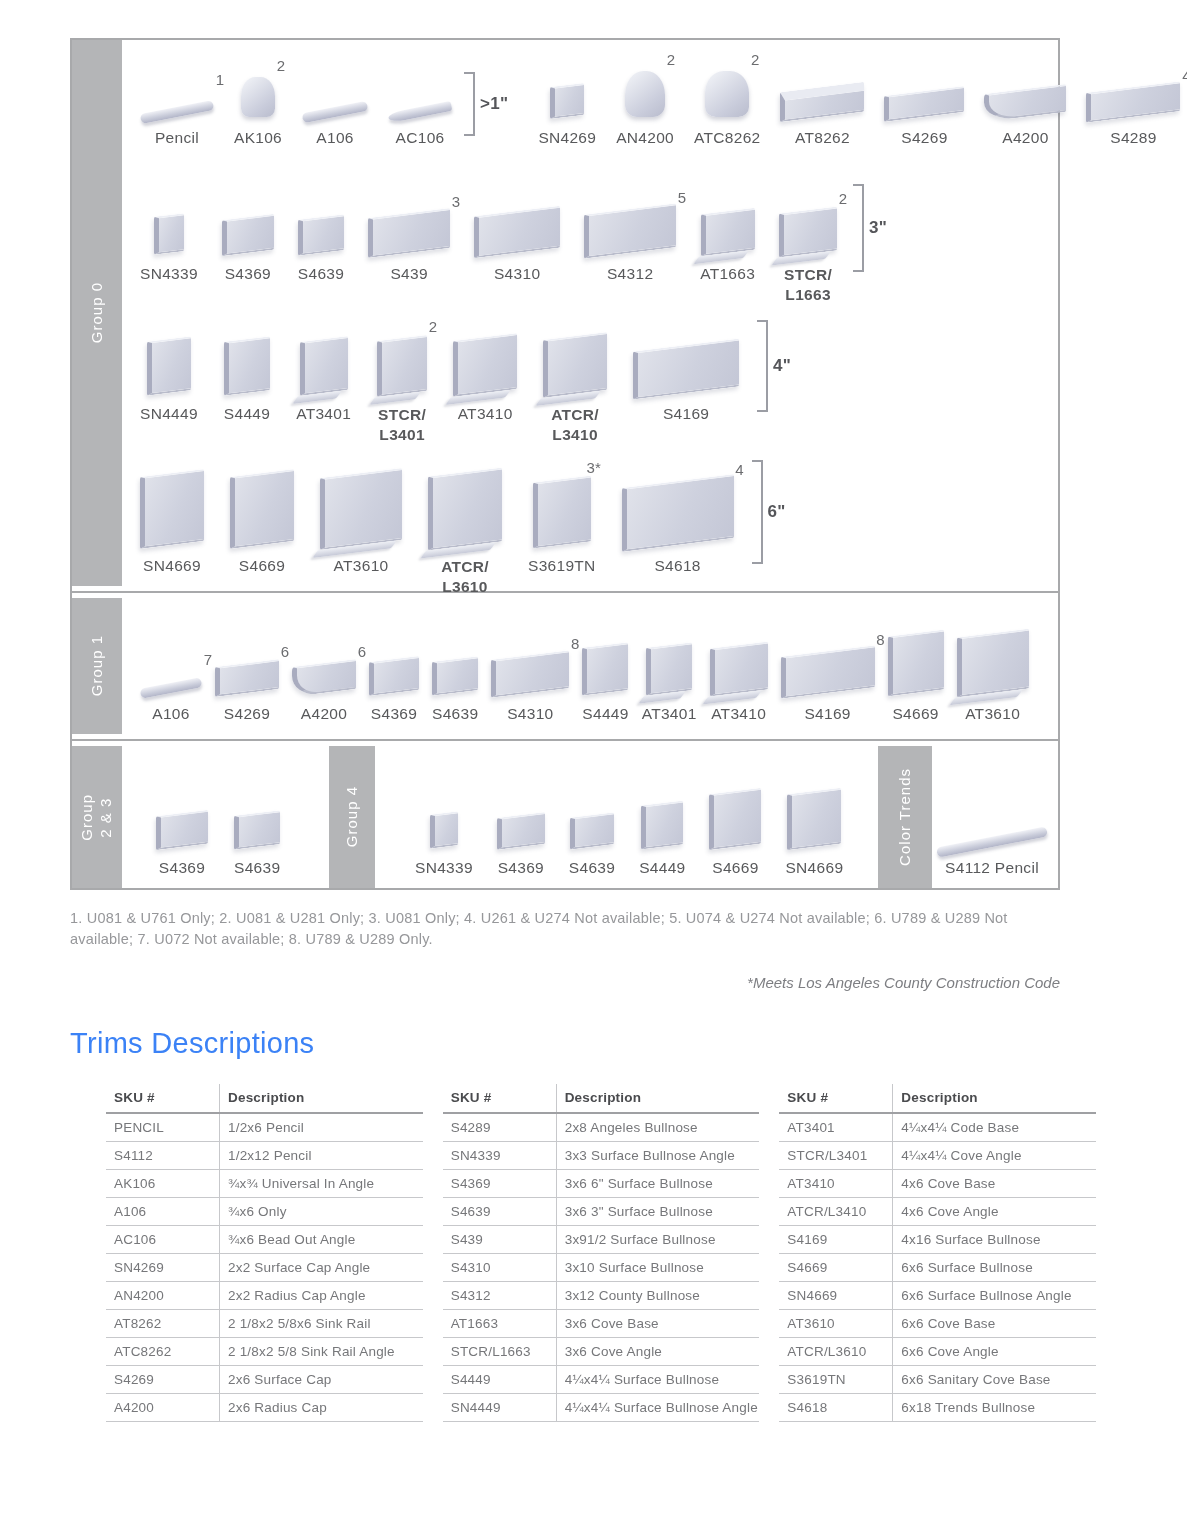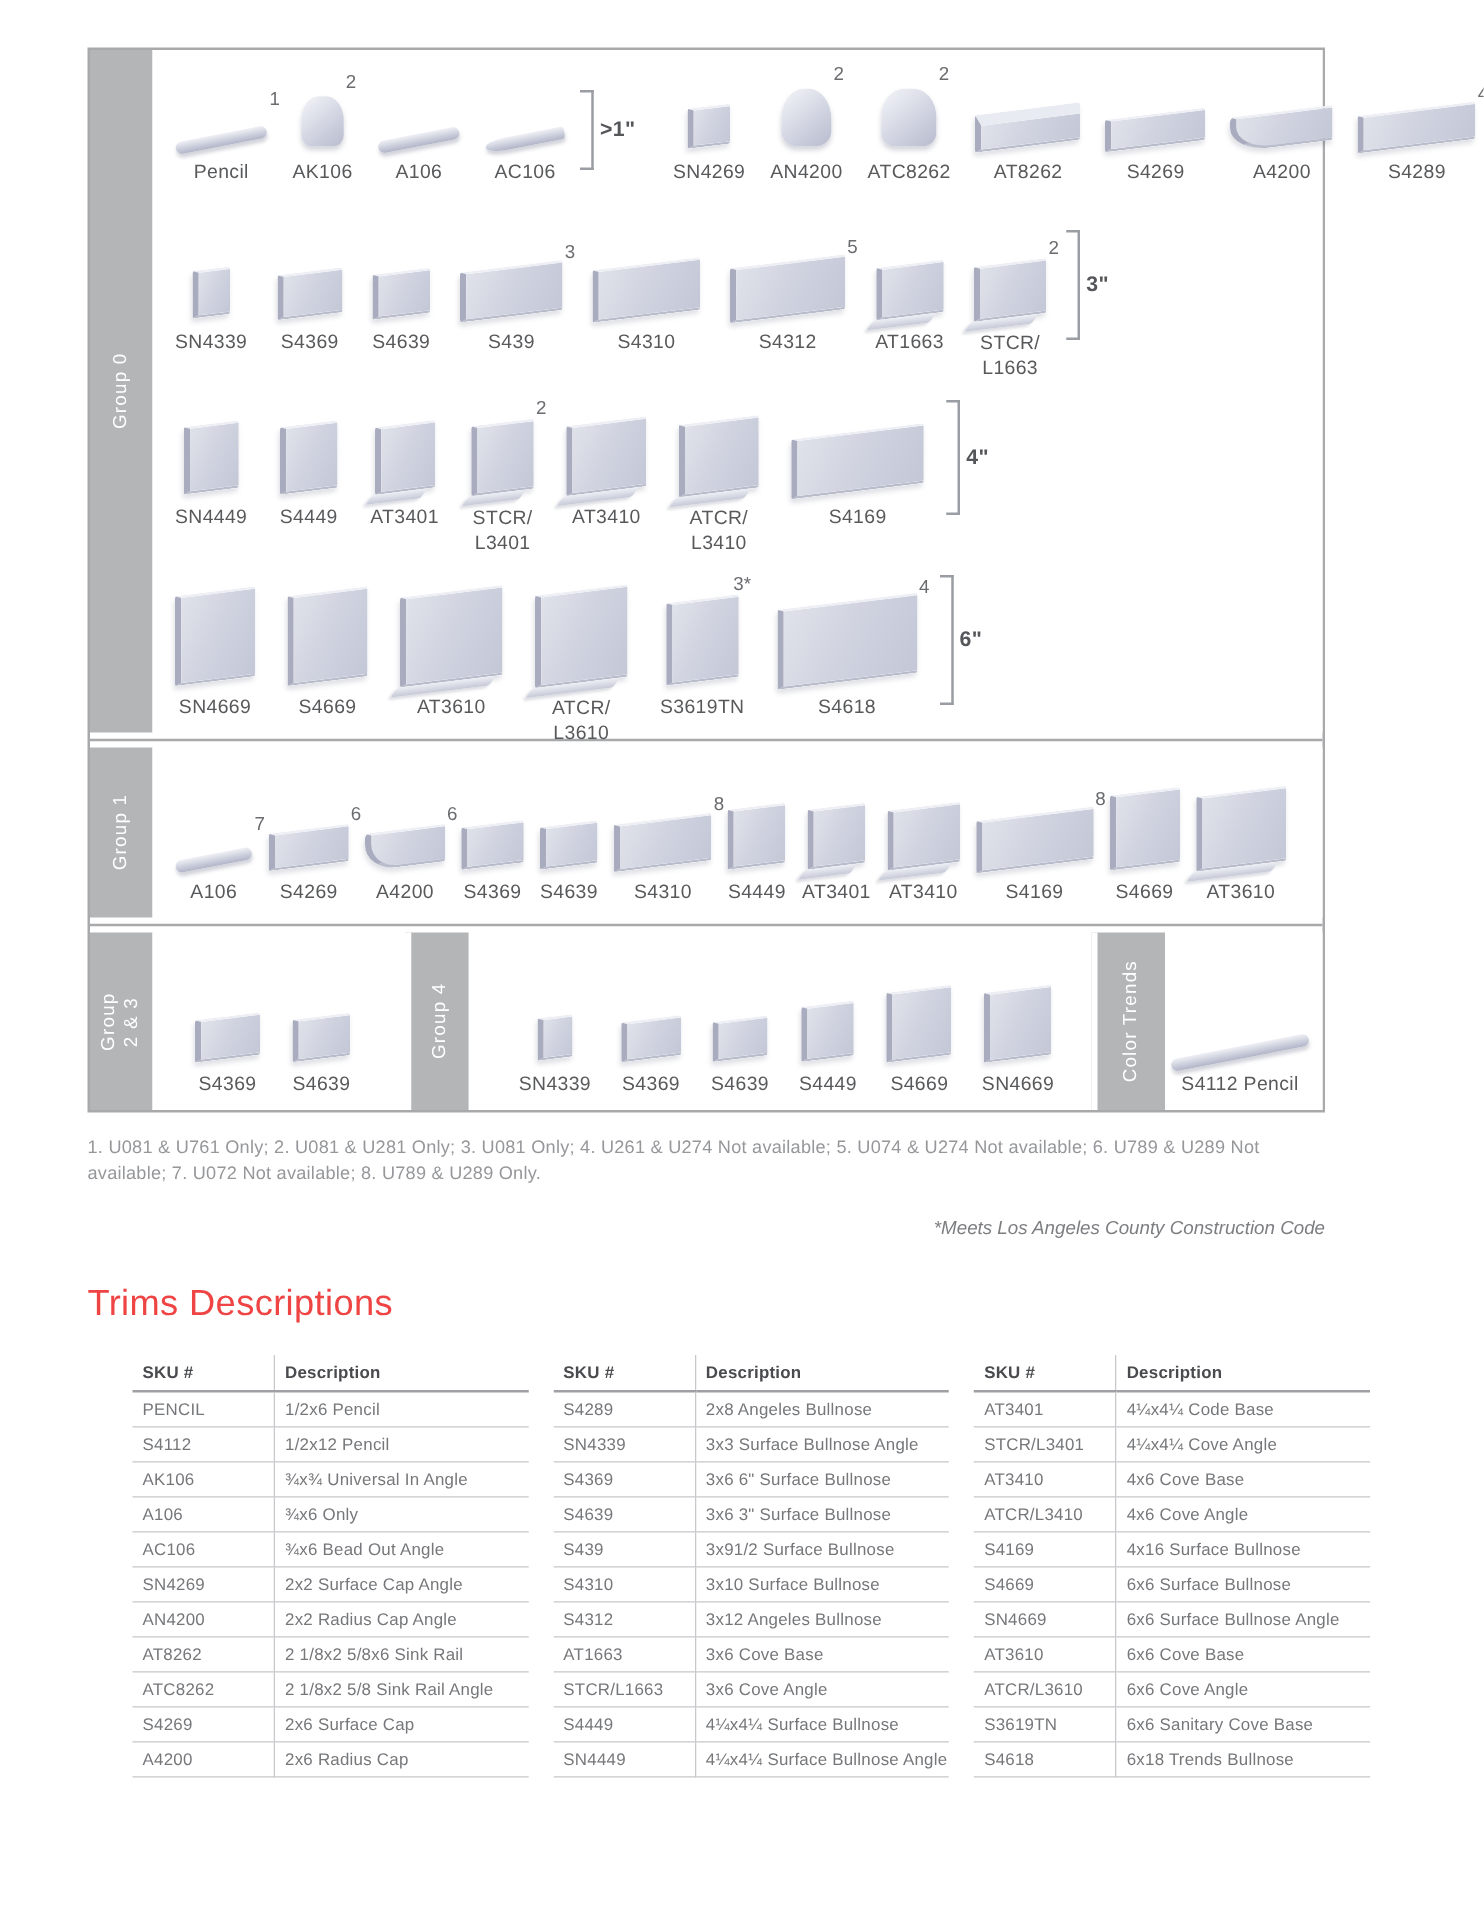--- a/index.html
+++ b/index.html
@@ -35,21 +35,21 @@
     display:flex;flex-direction:column;align-items:center;justify-content:flex-end;flex:none;
   }
   .shape-wrap{position:relative;display:flex;align-items:flex-end;justify-content:center;}
   .sup{
     position:absolute;top:-19px;right:-10px;font-size:15px;color:#6b6c6f;line-height:1;
   }
   .trim-label{
     margin-top:11px;font-size:15.5px;color:#58595b;text-align:center;
     white-space:pre-line;line-height:1.3;letter-spacing:.3px;
   }
-  .trim-label.two-line{margin-bottom:-21px;}
+  .trim-label.two-line{margin-bottom:-21px;font-weight:bold;}
   .shape{position:relative;box-sizing:border-box;}
   .panel,.cove,.rail,.cap-round{
     background:linear-gradient(115deg,#e0e2ea 0%,#ced1de 55%,#c4c7d6 100%);
     transform:skewY(-7deg);
     border-left:5px solid #a9acbf;
     border-top:2px solid #edeff5;
     border-bottom:2px solid #b9bccb;
     border-radius:2px;
     box-shadow:-1px 3px 4px rgba(80,84,110,.18);
   }
@@ -85,21 +85,21 @@
   }
   
   .footnote{
     width:990px;margin:18px 0 0 0;font-size:14.5px;color:#96979a;line-height:1.45;letter-spacing:.2px;
   }
   .la-note{
     width:990px;margin:24px 0 0 0;text-align:right;font-style:italic;font-size:15px;color:#7d7e82;
   }
   
   .section-title{
-    font-size:29px;font-weight:400;color:#ef4444;margin:36px 0 0 0;letter-spacing:.3px;
+    font-size:29px;font-weight:400;color:#3b82f6;margin:36px 0 0 0;letter-spacing:.3px;
   }
   .tables{display:flex;gap:20px;width:990px;margin-top:24px;}
   .tcol{flex:1;min-width:0;}
   .tcol table{width:100%;border-collapse:collapse;table-layout:fixed;margin-left:36px;}
   .tcol th{
     text-align:left;font-size:13.5px;font-weight:700;color:#4a4b4e;
     padding:6px 8px 7px 8px;border-bottom:2px solid #9fa0a3;letter-spacing:.2px;
   }
   .tcol td{
     font-size:13.5px;color:#76777a;padding:6px 8px;border-bottom:1px solid #c7c8cb;
@@ -609,21 +609,21 @@
             <tr>
               <td class="sku">S439</td>
               <td>3x91/2 Surface Bullnose</td>
             </tr>
             <tr>
               <td class="sku">S4310</td>
               <td>3x10 Surface Bullnose</td>
             </tr>
             <tr>
               <td class="sku">S4312</td>
-              <td>3x12 Angeles Bullnose</td>
+              <td>3x12 County Bullnose</td>
             </tr>
             <tr>
               <td class="sku">AT1663</td>
               <td>3x6 Cove Base</td>
             </tr>
             <tr>
               <td class="sku">STCR/L1663</td>
               <td>3x6 Cove Angle</td>
             </tr>
             <tr>

